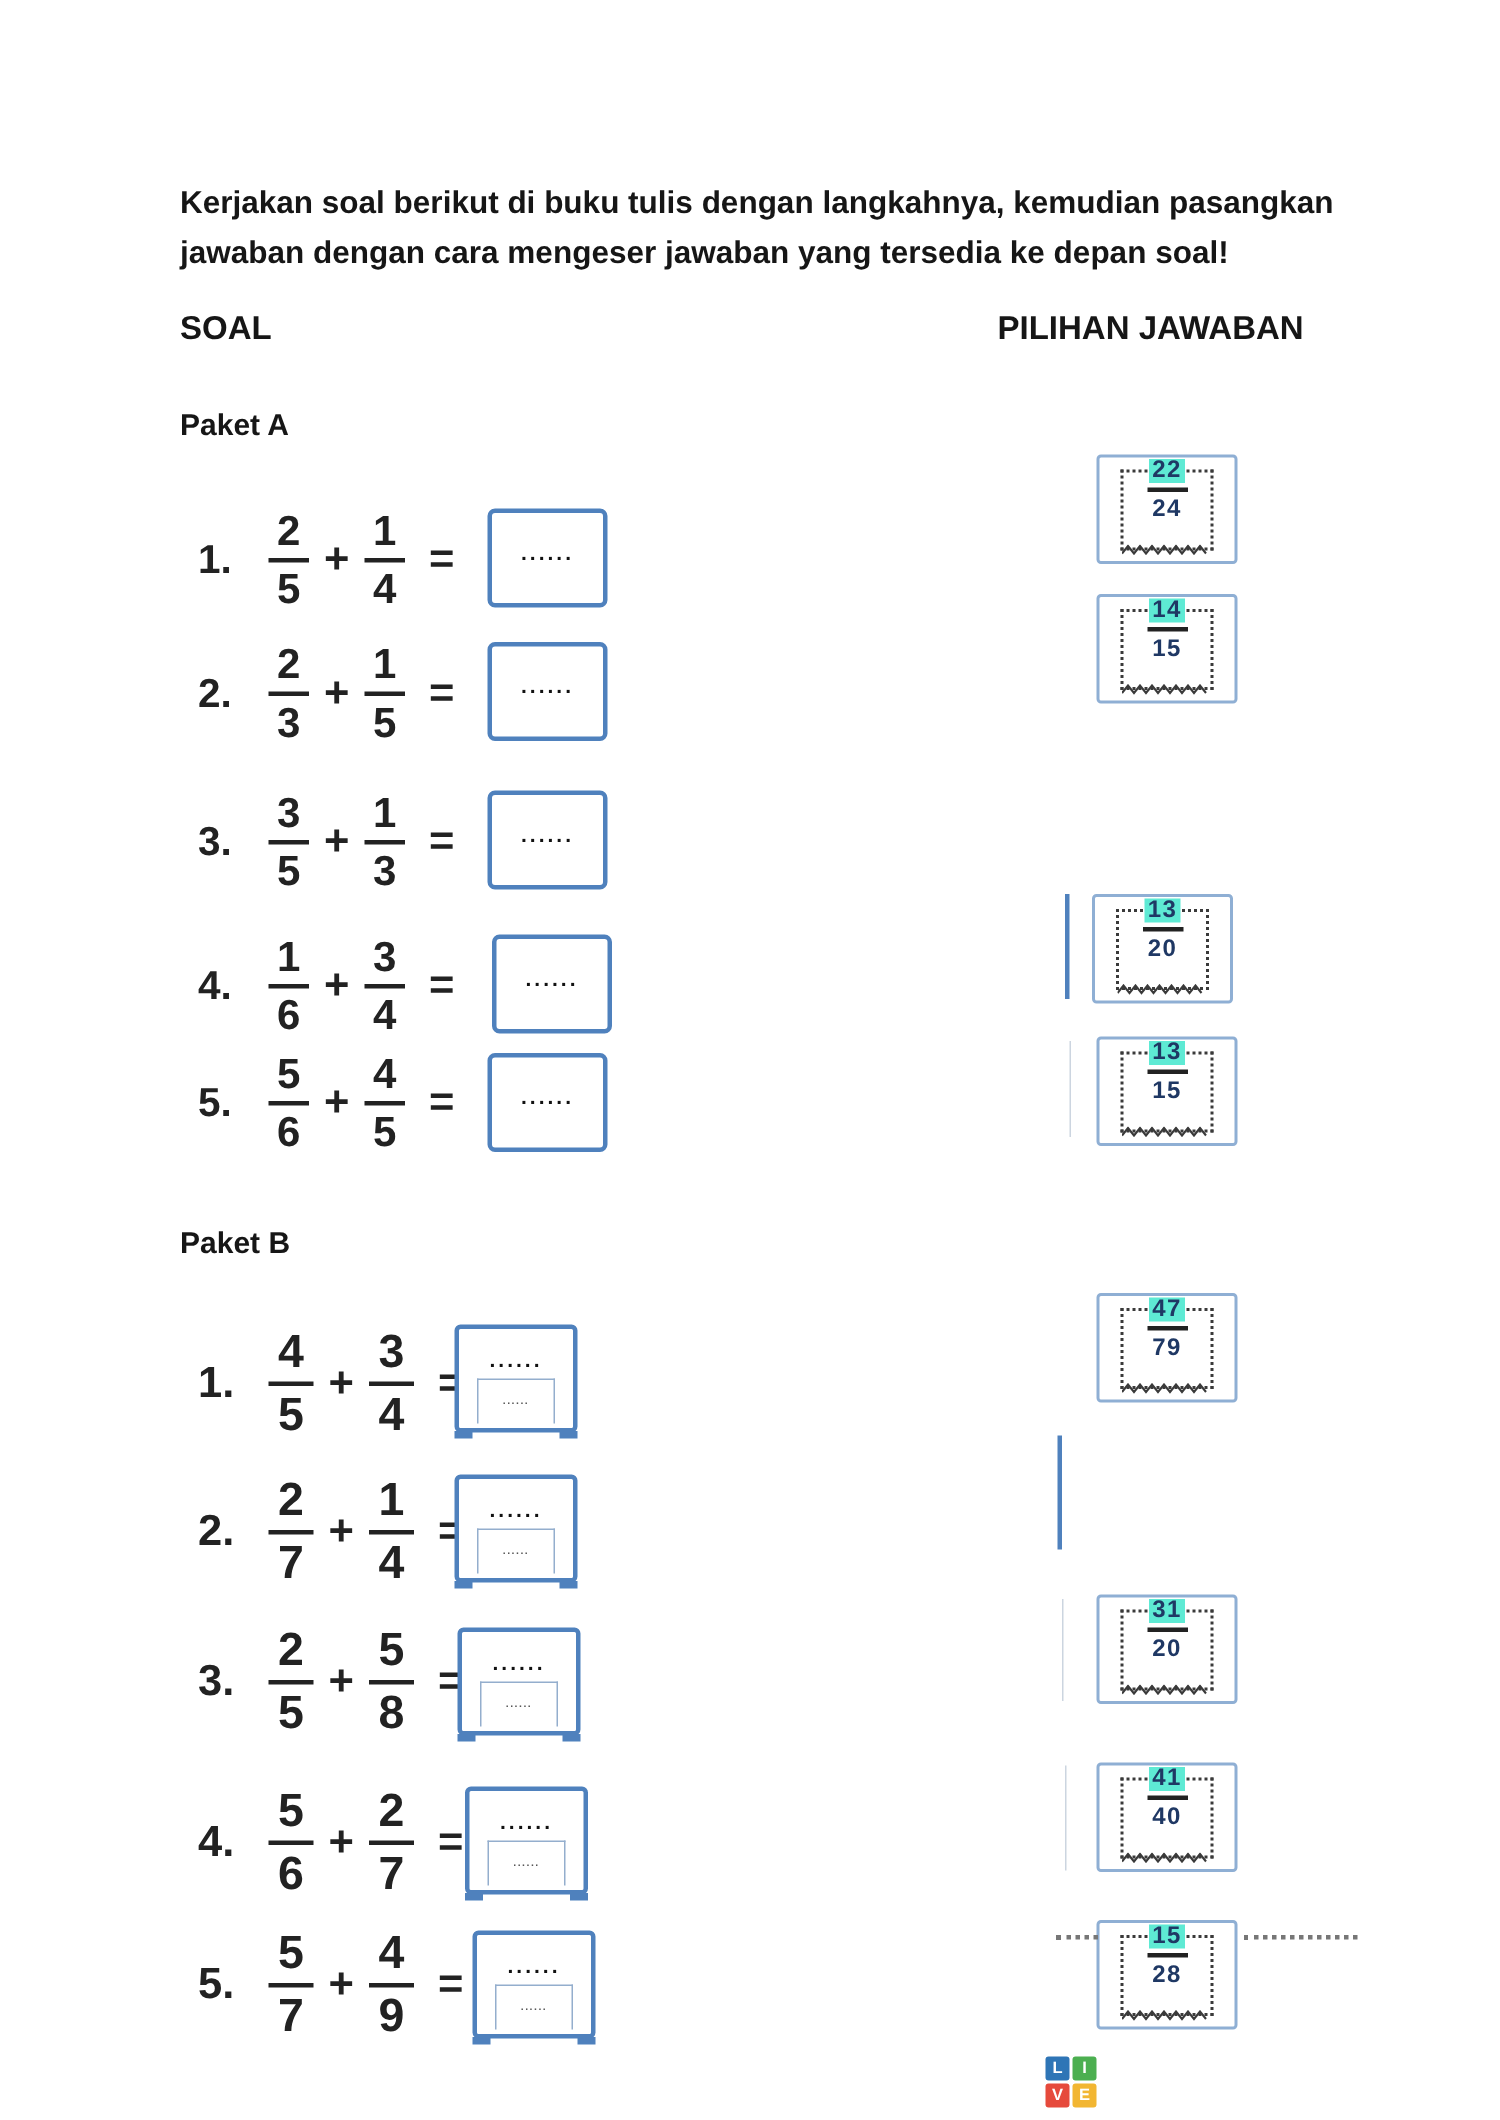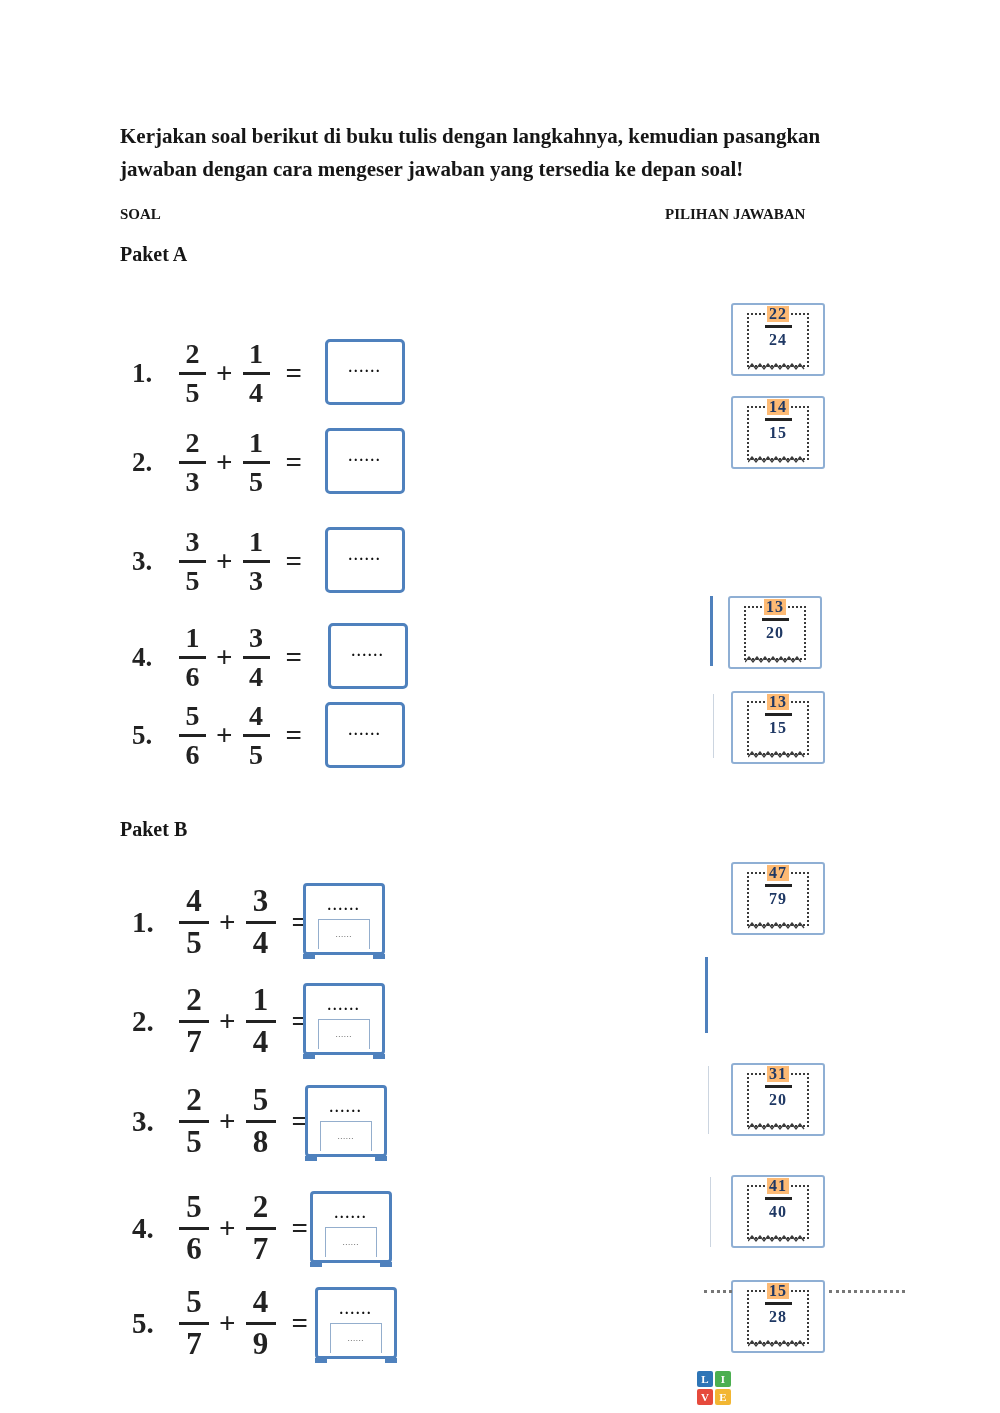--- a/index.html
+++ b/index.html
@@ -1,29 +1,29 @@
 <!DOCTYPE html>
 <html><head>
 <meta charset="utf-8">
 <style>
   * { margin:0; padding:0; box-sizing:border-box; }
   html,body { background:#ffffff; }
   .page {
     position:relative; width:1000px; height:1413px; background:#ffffff;
-    font-family:Liberation Serif, serif; color:#1a1a1a; overflow:hidden;
+    font-family:Liberation Sans, sans-serif; color:#1a1a1a; overflow:hidden;
   }
   .instructions {
     position:absolute; left:120px; top:120px; width:772px;
     font-size:21px; font-weight:700; line-height:1.55; color:#161616;
   }
-  .col-header { position:absolute; font-size:15px; font-weight:700; color:#161616; }
+  .col-header { position:absolute; font-size:22px; font-weight:700; color:#161616; }
   .hdr-soal { left:120px; top:206px; }
   .hdr-jawaban { left:665px; top:206px; }
   .paket-label { position:absolute; left:120px; font-size:20px; font-weight:700; color:#161616; }
-  .paket-a-label { top:243px; }
+  .paket-a-label { top:273px; }
   .paket-b-label { top:818px; }
 
   
   .prow { position:absolute; left:132px; display:flex; align-items:center; height:76px; font-weight:700; color:#222; }
   .pno  { font-size:27px; width:44px; }
   .frac { display:inline-flex; flex-direction:column; align-items:center; margin:0 3px; }
   .fn, .fd { font-size:28px; line-height:1.05; }
   .fbar { width:27px; border-top:3px solid #222; margin:3px 0; }
   .op   { font-size:29px; margin:0 7px; }
   .eqs  { font-size:29px; margin-left:13px; }
@@ -62,21 +62,21 @@
   
   .opt {
     position:absolute; left:731px; width:94px; height:73px;
     border:2px solid #8fafd4; border-radius:3px; background:#fff;
     display:flex; align-items:center; justify-content:center;
   }
   .dotbox {
     position:relative; width:62px; height:54px; border:2px dotted #3a3a3a;
     display:flex; flex-direction:column; align-items:center;
   }
-  .on { font-size:16px; font-weight:800; color:#1f3864; margin-top:-9px; line-height:1; letter-spacing:1px; background:#fdba74; padding:0 2px;}
+  .on { font-size:16px; font-weight:800; color:#1f3864; margin-top:-9px; line-height:1; letter-spacing:1px; background:#5eead4; padding:0 2px;}
   .obar { width:27px; border-top:3px solid #222; margin:3px 0 3px; }
   .od { font-size:16px; font-weight:800; color:#1f3864; line-height:1.1; letter-spacing:1px; }
   .zz { position:absolute; bottom:-6px; left:-1px; }
 
   
   .vline { position:absolute; }
   .vblue { width:3px; background:#4f81bd; }
   .vgray { width:1px; background:#ccd5e0; }
   .dotline { position:absolute; border-top:3px dotted #777; height:0; }
 

